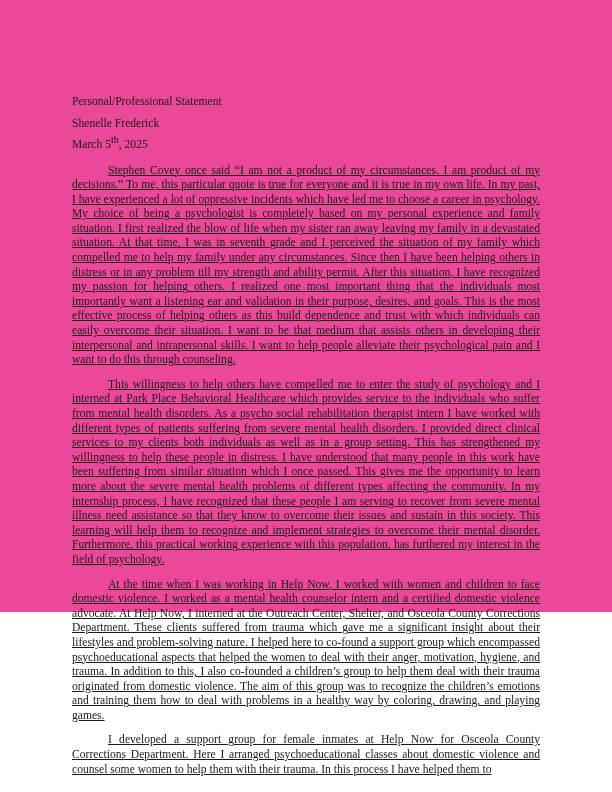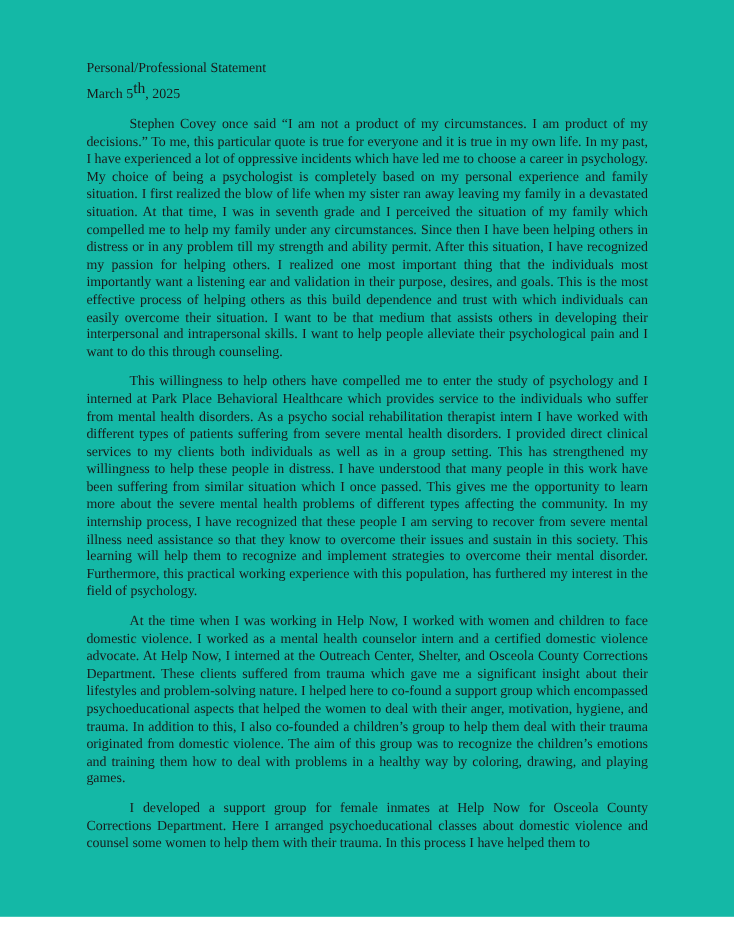--- a/index.html
+++ b/index.html
@@ -14,66 +14,68 @@
     overflow: hidden;
     font-family: "Liberation Serif", "DejaVu Serif", serif;
     color: #1a1a1a;
     -webkit-font-smoothing: antialiased;
   }
   .page {
     position: absolute;
     left: 0;
     top: 0;
     width: 612px;
-    height: 764px;
-    background: #14b8a6;
+    height: 612px;
+    background: #ec4899;
     box-sizing: border-box;
-    padding: 46px 72px 0 72px;
+    padding: 91px 72px 0 72px;
   }
   .doc-body {
     width: 468px;
   }
   .header-line {
     font-size: 11.6px;
     line-height: 21.5px;
     text-align: left;
     margin: 0;
     white-space: pre-wrap;
   }
   .header-line .sup {
-    font-size: 13px;
+    font-size: 10px;
     vertical-align: super;
     line-height: 0;
   }
   .para {
     font-size: 11.6px;
     line-height: 14.6px;
     text-align: justify;
     text-justify: inter-word;
     text-indent: 36px;
     margin: 0;
     padding: 0;
     hyphens: none;
+    text-decoration: underline;
     -webkit-hyphens: none;
   }
   .para + .para {
     margin-top: 10px;
   }
   .pre-body-gap {
     height: 8px;
   }
 </style>
 </head>
 <body>
 
 <div class="page">
   <div class="doc-body">
 
     <p class="header-line">Personal/Professional Statement</p>
 
+    <p class="header-line">Shenelle Frederick</p>
 
     <p class="header-line"><span>March 5</span><span class="sup">th</span><span>, 2025</span></p>
 
     <div class="pre-body-gap"></div>
 
     <p class="para">Stephen Covey once said “I am not a product of my circumstances. I am product of my decisions.” To me, this particular quote is true for everyone and it is true in my own life. In my past, I have experienced a lot of oppressive incidents which have led me to choose a career in psychology. My choice of being a psychologist is completely based on my personal experience and family situation. I first realized the blow of life when my sister ran away leaving my family in a devastated situation. At that time, I was in seventh grade and I perceived the situation of my family which compelled me to help my family under any circumstances. Since then I have been helping others in distress or in any problem till my strength and ability permit. After this situation, I have recognized my passion for helping others. I realized one most important thing that the individuals most importantly want a listening ear and validation in their purpose, desires, and goals. This is the most effective process of helping others as this build dependence and trust with which individuals can easily overcome their situation. I want to be that medium that assists others in developing their interpersonal and intrapersonal skills. I want to help people alleviate their psychological pain and I want to do this through counseling.</p>
     <p class="para">This willingness to help others have compelled me to enter the study of psychology and I interned at Park Place Behavioral Healthcare which provides service to the individuals who suffer from mental health disorders. As a psycho social rehabilitation therapist intern I have worked with different types of patients suffering from severe mental health disorders. I provided direct clinical services to my clients both individuals as well as in a group setting. This has strengthened my willingness to help these people in distress. I have understood that many people in this work have been suffering from similar situation which I once passed. This gives me the opportunity to learn more about the severe mental health problems of different types affecting the community. In my internship process, I have recognized that these people I am serving to recover from severe mental illness need assistance so that they know to overcome their issues and sustain in this society. This learning will help them to recognize and implement strategies to overcome their mental disorder. Furthermore, this practical working experience with this population, has furthered my interest in the field of psychology.</p>
     <p class="para">At the time when I was working in Help Now, I worked with women and children to face domestic violence. I worked as a mental health counselor intern and a certified domestic violence advocate. At Help Now, I interned at the Outreach Center, Shelter, and Osceola County Corrections Department. These clients suffered from trauma which gave me a significant insight about their lifestyles and problem-solving nature. I helped here to co-found a support group which encompassed psychoeducational aspects that helped the women to deal with their anger, motivation, hygiene, and trauma. In addition to this, I also co-founded a children’s group to help them deal with their trauma originated from domestic violence. The aim of this group was to recognize the children’s emotions and training them how to deal with problems in a healthy way by coloring, drawing, and playing games.</p>
     <p class="para">I developed a support group for female inmates at Help Now for Osceola County Corrections Department. Here I arranged psychoeducational classes about domestic violence and counsel some women to help them with their trauma. In this process I have helped them to</p>
 

